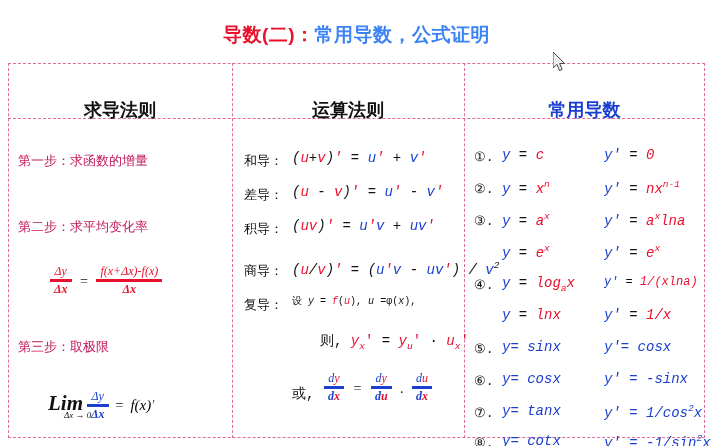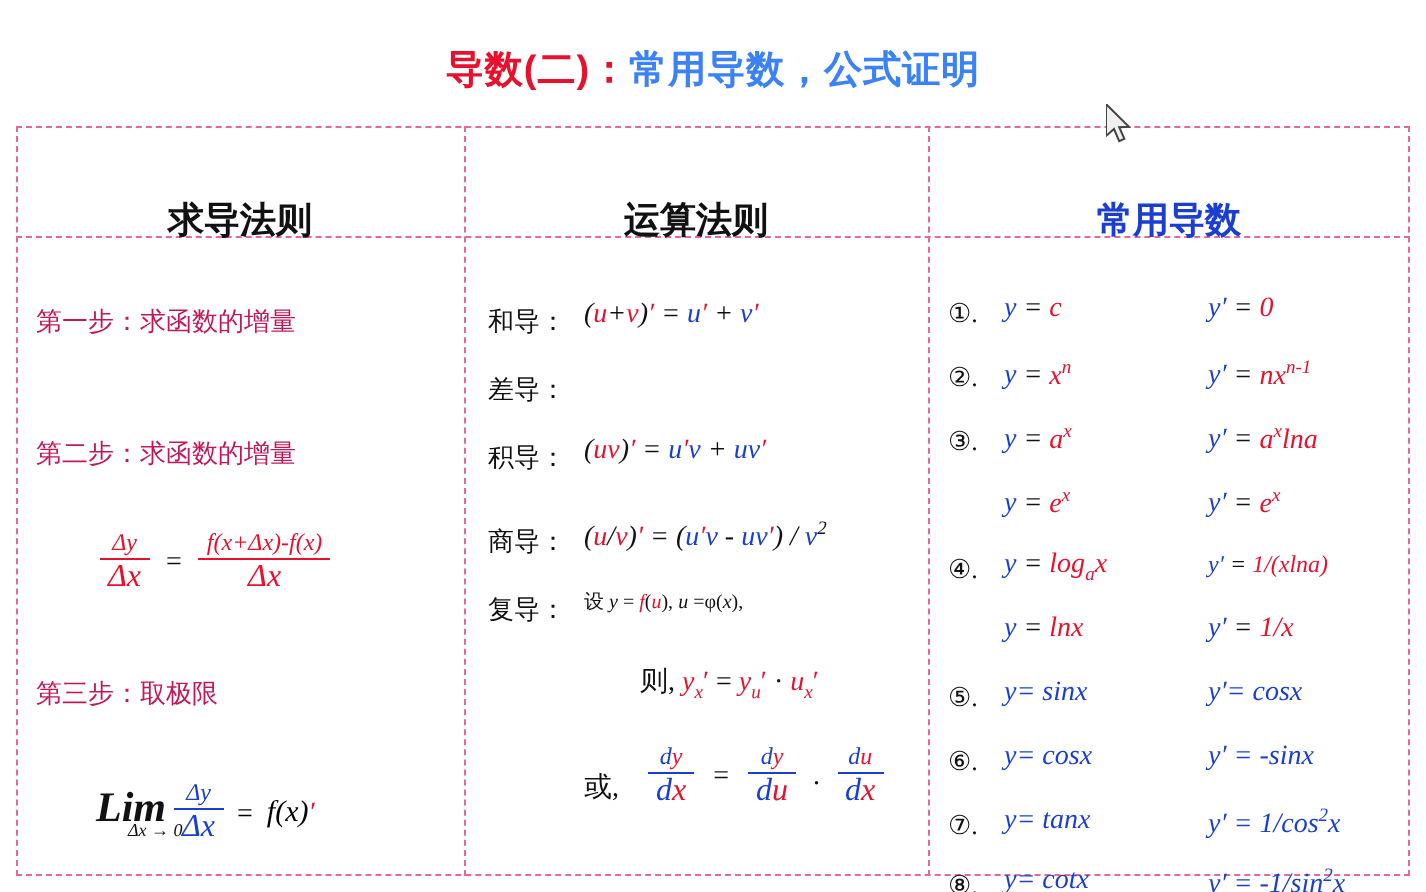--- a/index.html
+++ b/index.html
@@ -66,34 +66,34 @@
     position:absolute;
     white-space:nowrap;
     font-size:13px;
     color:#111;
   }
   .cn{font-family:"Liberation Sans", sans-serif;color:#c2185b;font-size:13px;}
   .cnk{font-family:"Liberation Sans", sans-serif;color:#111;font-size:13px;}
   .it{font-style:italic;}
   .blue{color:#1a3fd0;}
   .red{color:#e8112d;}
-  .ser{font-family:Liberation Serif, serif;text-align:right;}
+  .ser{font-family:Liberation Mono, monospace;text-align:right;}
   sup{font-size:0.68em;vertical-align:super;}
   sub{font-size:0.68em;vertical-align:sub;}
 
   
   .frac{
     display:inline-block;
     vertical-align:middle;
     text-align:center;
     position:relative;
     top:-1px;
   }
-  .frac .num{display:block;padding:0 4px;border-bottom:1px solid #6d28d9;font-size:12px;}
-  .frac .den{display:block;padding:0 4px;font-size:16px;}
+  .frac .num{display:block;padding:0 4px;border-bottom:3px solid #6d28d9;font-size:12px;}
+  .frac .den{display:block;padding:0 4px;font-size:12px;font-weight:bold;}
   .frac.red .num{border-bottom-color:#e8112d;}
   .frac.blue .num{border-bottom-color:#1a3fd0;}
 
   .limbox{
     position:absolute;
     white-space:nowrap;
   }
   .limword{
     font-family:"Liberation Serif", serif;
     font-style:italic;
@@ -118,21 +118,21 @@
 <div class="board"></div>
 <div class="vline v1"></div>
 <div class="vline v2"></div>
 <div class="hline"></div>
 
 <div class="col col1">
   <div class="colhead">求导法则</div>
 
   <div class="t cn" style="left:10px;top:72px;">第一步：求函数的增量</div>
 
-  <div class="t cn" style="left:10px;top:138px;">第二步：求函数的增量</div>
+  <div class="t cn" style="left:10px;top:138px;">第二步：求平均变化率</div>
 
   <div class="t" style="left:42px;top:185px;font-size:14px;">
     <span class="frac red it">
       <span class="num red">Δy</span>
       <span class="den">Δx</span>
     </span>
     <span style="display:inline-block;vertical-align:middle;padding:0 5px;">=</span>
     <span class="frac red it">
       <span class="num red">f(x+Δx)-f(x)</span>
       <span class="den">Δx</span>
@@ -155,20 +155,23 @@
 
 <div class="col col2">
   <div class="colhead">运算法则</div>
 
   <div class="t cnk" style="left:12px;top:72px;">和导：</div>
   <div class="t it ser" style="left:60px;top:70px;font-size:14px;">
     (<span class="red">u</span>+<span class="red">v</span>)<span class="red">′</span> = <span class="blue">u</span><span class="red">′</span> + <span class="blue">v</span><span class="red">′</span>
   </div>
 
   <div class="t cnk" style="left:12px;top:106px;">差导：</div>
+  <div class="t it ser" style="left:60px;top:104px;font-size:14px;">
+    (<span class="red">u</span> - <span class="red">v</span>)<span class="red">′</span> = <span class="blue">u</span><span class="red">′</span> - <span class="blue">v</span><span class="red">′</span>
+  </div>
 
   <div class="t cnk" style="left:12px;top:140px;">积导：</div>
   <div class="t it ser" style="left:60px;top:138px;font-size:14px;">
     (<span class="red">uv</span>)<span class="red">′</span> = <span class="blue">u</span><span class="red">′</span><span class="blue">v</span> + <span class="blue">uv</span><span class="red">′</span>
   </div>
 
   <div class="t cnk" style="left:12px;top:182px;">商导：</div>
   <div class="t it ser" style="left:60px;top:180px;font-size:14px;">
     (<span class="red">u</span>/<span class="red">v</span>)<span class="red">′</span> = (<span class="blue">u</span><span class="red">′</span><span class="blue">v</span> - <span class="blue">uv</span><span class="red">′</span>) / <span class="blue">v</span><sup>2</sup>
   </div>

